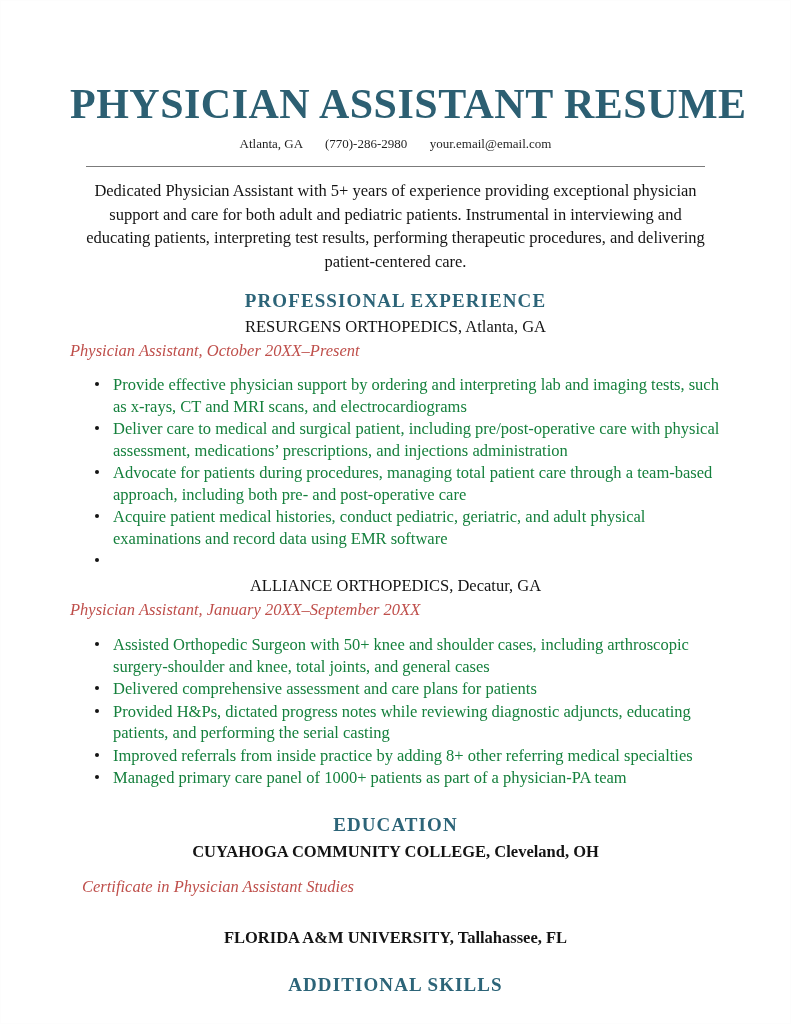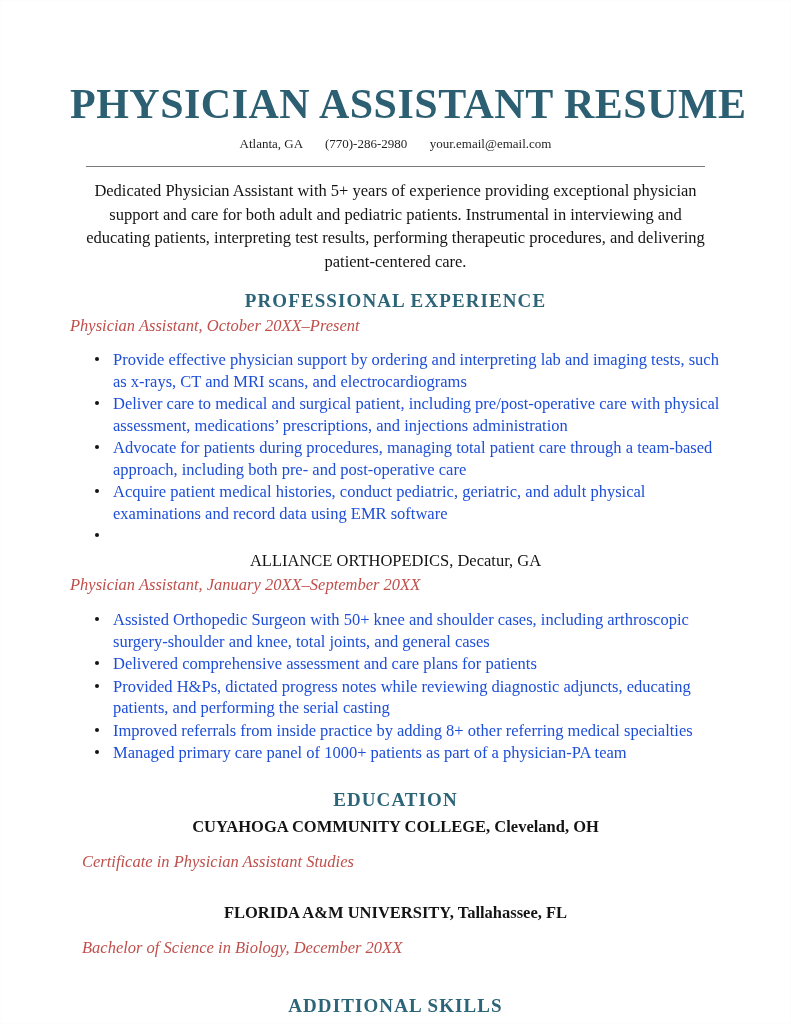--- a/index.html
+++ b/index.html
@@ -115,21 +115,21 @@
     margin: 0;
     padding: 12px 0 0 0;
     list-style: none;
   }
   .bullets li {
     position: relative;
     padding-left: 43px;
     margin-bottom: 1px;
     font-size: 16.5px;
     line-height: 21.5px;
-    color: #1d4ed8;
+    color: #15803d;
   }
   .bullets li .dot {
     position: absolute;
     left: 25px;
     top: 8px;
     width: 4px;
     height: 4px;
     background: #141414;
     border-radius: 50%;
   }
@@ -175,20 +175,21 @@
       <span class="gap"></span>
       <span>your.email@email.com</span>
     </div>
 
     <hr class="divider">
 
     <p class="summary">Dedicated Physician Assistant with 5+ years of experience providing exceptional physician support and care for both adult and pediatric patients. Instrumental in interviewing and educating patients, interpreting test results, performing therapeutic procedures, and delivering patient-centered care.</p>
 
     <h2 class="section-heading sec-exp">PROFESSIONAL EXPERIENCE</h2>
 
+    <p class="org-line">RESURGENS ORTHOPEDICS, Atlanta, GA</p>
     <p class="job-title">Physician Assistant, October 20XX–Present</p>
     <ul class="bullets">
       <li><span class="dot"></span><span>Provide effective physician support by ordering and interpreting lab and imaging tests, such as x-rays, CT and MRI scans, and electrocardiograms</span></li>
       <li><span class="dot"></span><span>Deliver care to medical and surgical patient, including pre/post-operative care with physical assessment, medications’ prescriptions, and injections administration</span></li>
       <li><span class="dot"></span><span>Advocate for patients during procedures, managing total patient care through a team-based approach, including both pre- and post-operative care</span></li>
       <li><span class="dot"></span><span>Acquire patient medical histories, conduct pediatric, geriatric, and adult physical examinations and record data using EMR software</span></li>
       <li><span class="dot"></span></li>
     </ul>
 
     <div class="job-gap"></div>
@@ -204,18 +205,17 @@
     </ul>
 
     <h2 class="section-heading sec-edu">EDUCATION</h2>
 
     <p class="edu-school">CUYAHOGA COMMUNITY COLLEGE, Cleveland, OH</p>
     <p class="edu-degree">Certificate in Physician Assistant Studies</p>
 
     <div class="edu-gap"></div>
 
     <p class="edu-school">FLORIDA A&amp;M UNIVERSITY, Tallahassee, FL</p>
-    <p class="edu-degree">Bachelor of Science in Biology, December 20XX</p>
 
     <h2 class="section-heading sec-skill">ADDITIONAL SKILLS</h2>
 
   </div>
 </div>
 
 </body></html>

